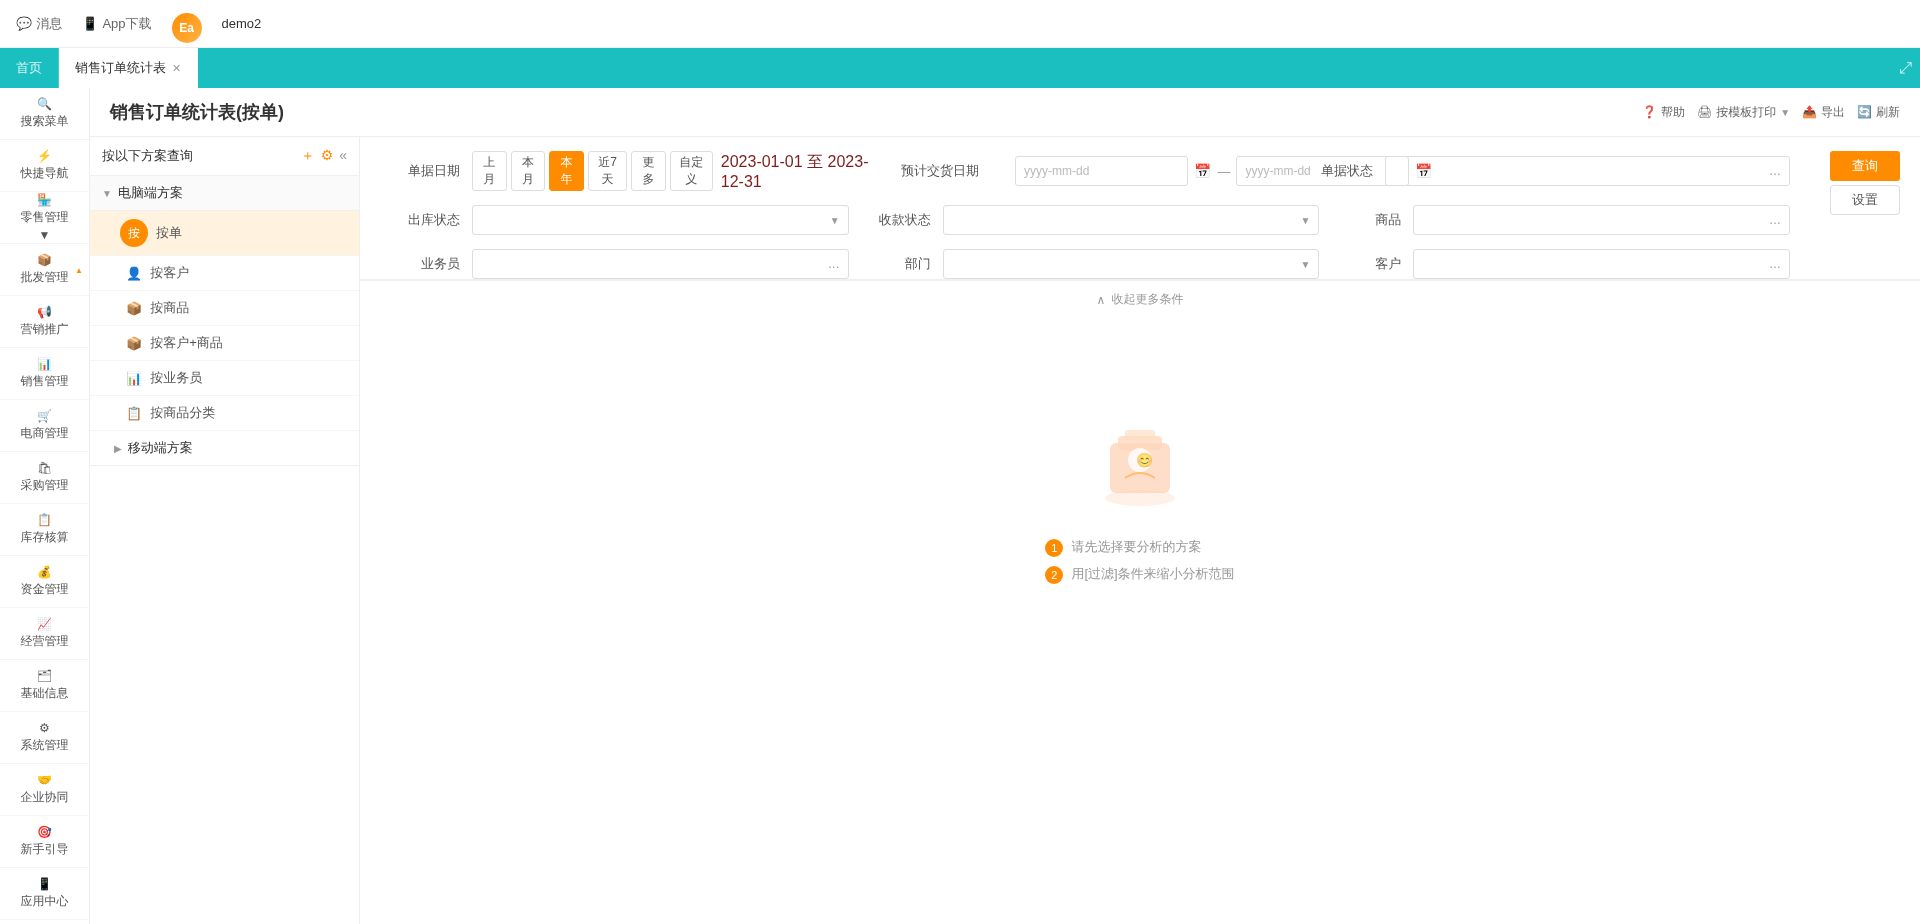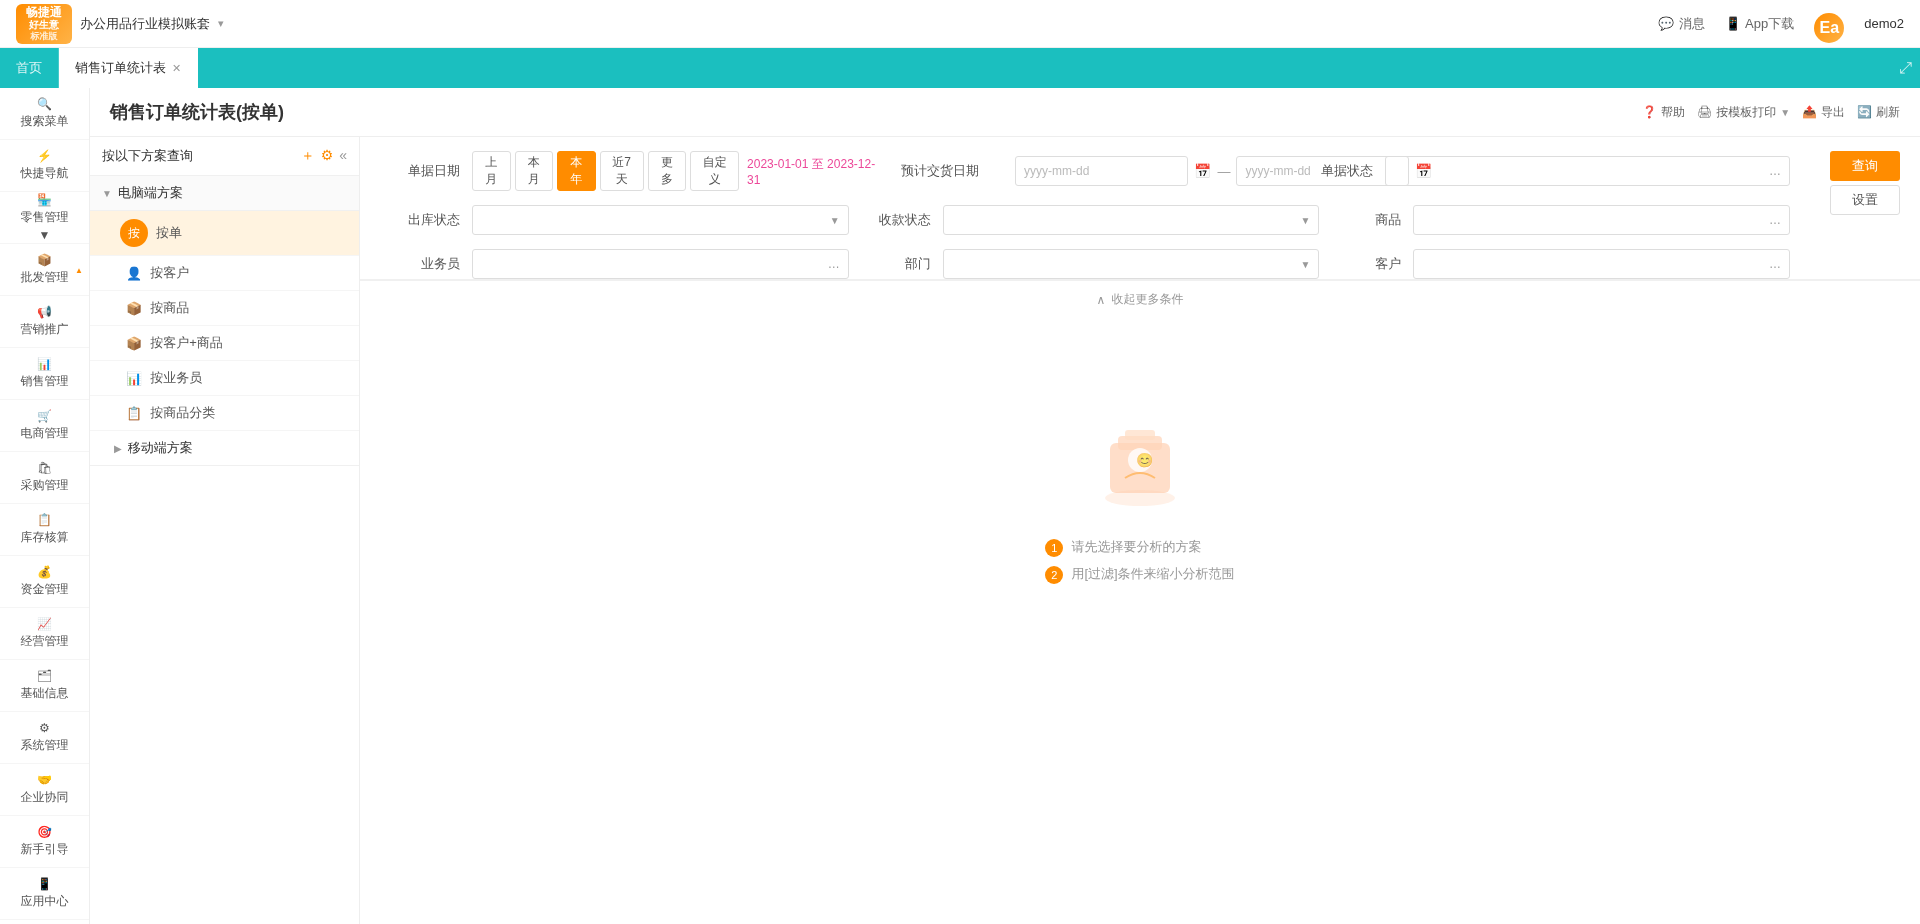--- a/index.html
+++ b/index.html
@@ -29,21 +29,21 @@
     }
     .logo-box .logo-main { font-size: 12px; }
     .topbar-company { font-size: 13px; color: #333; }
     .topbar-dropdown { color: #999; font-size: 11px; cursor: pointer; }
     .topbar-right { display: flex; align-items: center; gap: 20px; }
     .topbar-action { display: flex; align-items: center; gap: 4px; color: #666; cursor: pointer; font-size: 13px; }
     .avatar {
       width: 30px; height: 30px; border-radius: 50%;
       background: linear-gradient(135deg, #ff8c00, #ffb347);
       display: flex; align-items: center; justify-content: center;
-      color: #fff; font-size: 16px; font-weight: bold; margin-top: 8px;
+      color: #fff; font-size: 12px; font-weight: bold; margin-top: 8px;
     }
     .topbar-username { font-size: 13px; color: #333; }
 
     
     .tabbar {
       height: 40px;
       background: #1bbfbf;
       display: flex;
       align-items: center;
       padding: 0 0 0 0;
@@ -220,21 +220,21 @@
       cursor: pointer;
       font-size: 12px;
       color: #555;
       background: #fff;
     }
     .date-quick-btn.active {
       background: #ff8c00;
       border-color: #ff8c00;
       color: #fff;
     }
-    .date-range-display { font-size: 12px; color: #ec4899; margin-left: 8px; }
+    .date-range-display { font-size: 16px; color: #7f1d1d; margin-left: 8px; }
     .date-input-box {
       display: flex; align-items: center; gap: 6px;
       flex: 1;
     }
     .date-input {
       border: 1px solid #ddd; border-radius: 3px;
       padding: 4px 8px; font-size: 12px; color: #999;
       flex: 1; outline: none;
       height: 30px;
     }
@@ -308,29 +308,20 @@
       font-size: 11px;
       display: flex; align-items: center; justify-content: center;
       flex-shrink: 0;
       margin-top: 1px;
     }
   </style>
 </head>
 <body>
 
 <div class="topbar">
-  <div class="topbar-left">
-    <div class="logo-box">
-      <span class="logo-main">畅捷通</span>
-      <span style="font-size:10px;">好生意</span>
-      <span style="font-size:9px;opacity:0.8;">标准版</span>
-    </div>
-    <span class="topbar-company">办公用品行业模拟账套</span>
-    <span class="topbar-dropdown">▾</span>
-  </div>
   <div class="topbar-right">
     <div class="topbar-action">
       <span>💬</span>
       <span>消息</span>
     </div>
     <div class="topbar-action">
       <span>📱</span>
       <span>App下载</span>
     </div>
     <div class="avatar">Ea</div>

